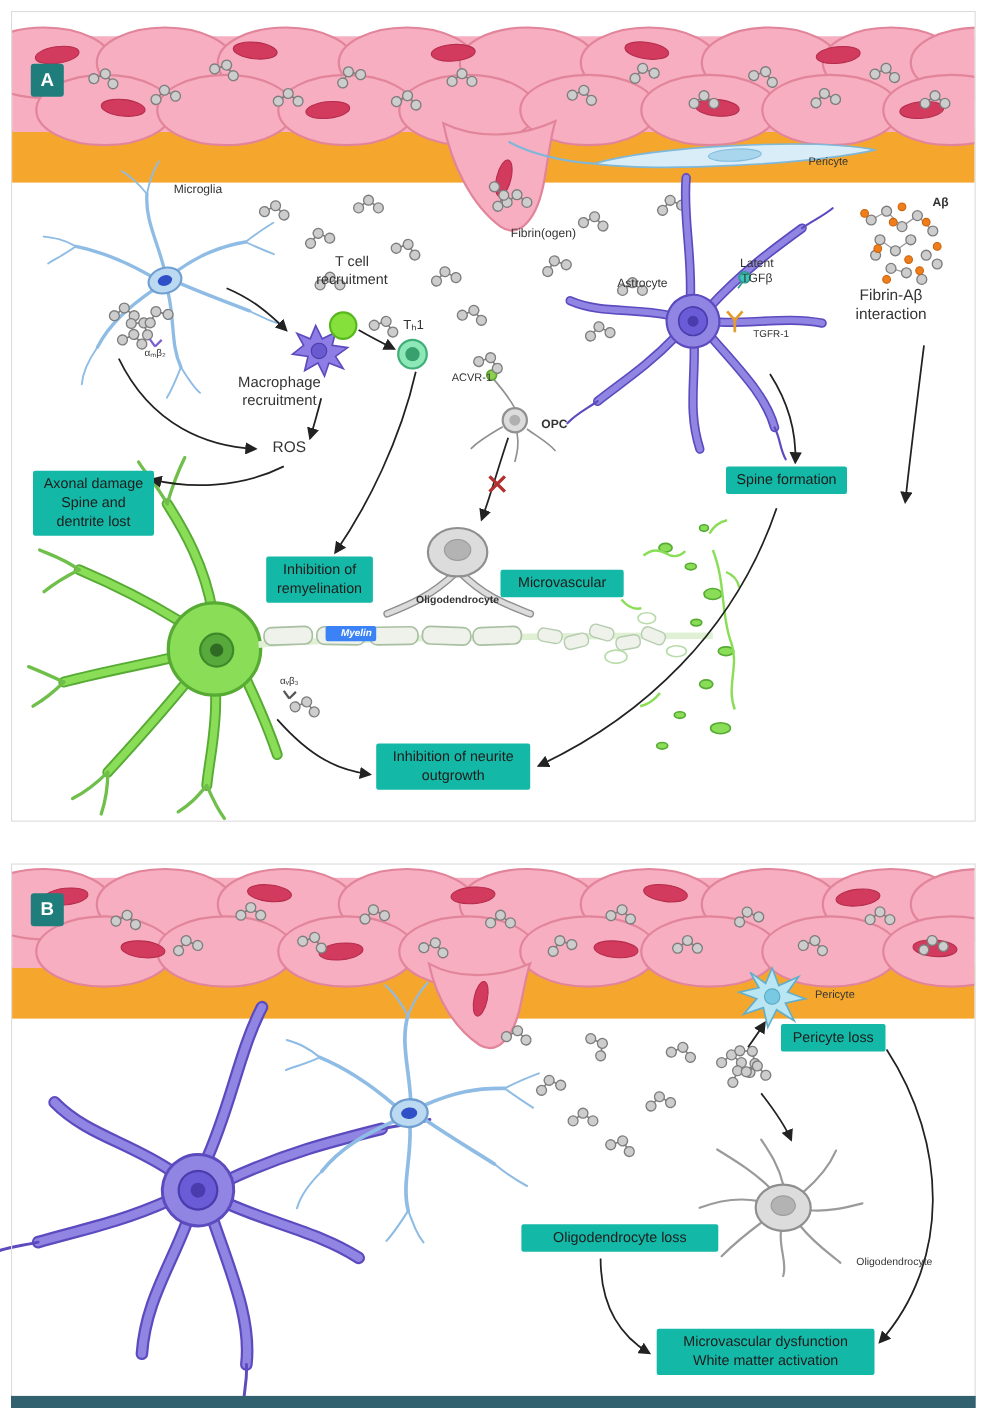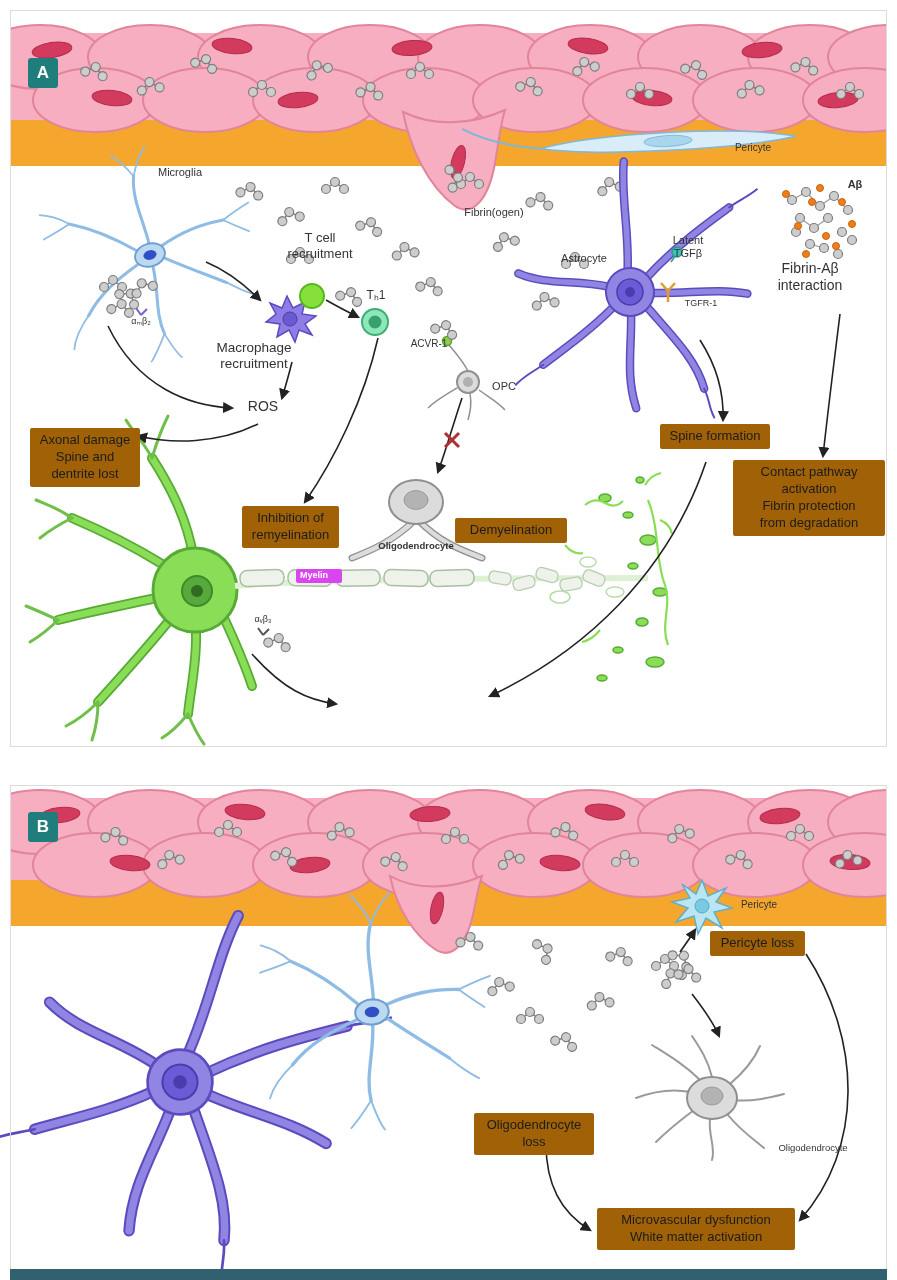--- a/index.html
+++ b/index.html
@@ -5,26 +5,26 @@
   html,body{margin:0;padding:0;background:#fff;}
   .canvas{position:relative;width:897px;height:1280px;background:#fff;
           font-family:"Liberation Sans",sans-serif;overflow:hidden;}
   svg.art{position:absolute;left:0;top:0;}
   .panel-frame{position:absolute;border:1px solid #dcdcdc;pointer-events:none;}
   .tag{position:absolute;width:30px;height:30px;background:#1f7d7c;color:#fff;
        font-weight:bold;font-size:17px;display:flex;align-items:center;
        justify-content:center;border-radius:3px;}
   .lbl{position:absolute;color:#333;font-size:12px;text-align:center;
        white-space:pre-line;line-height:1.2;}
-  .box{position:absolute;background:#a16207;color:#1c1c1c;font-size:13px;
+  .box{position:absolute;background:#14b8a6;color:#1c1c1c;font-size:13px;
        line-height:1.3;text-align:center;padding:4px 6px;border-radius:2px;
        white-space:pre-line;box-sizing:border-box;}
-  .badge{position:absolute;background:#d946ef;color:#fff;font-size:9px;
-       font-weight:bold;text-align:left;border-radius:2px;padding:2px 4px;
-       line-height:1.1;}
+  .badge{position:absolute;background:#3b82f6;color:#fff;font-size:9px;
+       font-weight:bold;text-align:right;border-radius:2px;padding:2px 4px;
+       line-height:1.1;font-style:italic;}
   .strip{position:absolute;background:#31606f;}
 </style>
 </head>
 <body>
 
 <div class="canvas">
 
 <svg class="art" width="897" height="1280" viewBox="0 0 897 1280">
 <defs>
   <marker id="ah" viewBox="0 0 10 10" refX="8" refY="5" markerWidth="7" markerHeight="7" orient="auto-start-reverse">
@@ -464,45 +464,43 @@
 <div class="lbl" style="left:138px;top:166px;width:84px;font-size:11px;">Microglia</div>
 <div class="lbl" style="left:120px;top:316px;width:42px;font-size:9px;">αₘβ₂</div>
 <div class="lbl" style="left:272px;top:230px;width:96px;font-size:13px;">T cell
 recruitment</div>
 <div class="lbl" style="left:196px;top:340px;width:116px;font-size:13.5px;">Macrophage
 recruitment</div>
 <div class="lbl" style="left:360px;top:288px;width:32px;font-size:12px;">Tₕ1</div>
 <div class="lbl" style="left:452px;top:206px;width:84px;font-size:11px;">Fibrin(ogen)</div>
 <div class="lbl" style="left:236px;top:398px;width:54px;font-size:14px;">ROS</div>
 <div class="lbl" style="left:403px;top:338px;width:52px;font-size:10px;">ACVR-1</div>
-<div class="lbl" style="left:486px;top:380px;width:36px;font-size:11px;">OPC</div>
+<div class="lbl" style="left:486px;top:380px;width:36px;font-size:11px;font-weight:bold;">OPC</div>
 <div class="lbl" style="left:366px;top:540px;width:100px;font-size:9.5px;font-weight:bold;">Oligodendrocyte</div>
 <div class="badge" style="left:296px;top:569px;width:38px;">Myelin</div>
 <div class="lbl" style="left:242px;top:614px;width:42px;font-size:9px;">αᵥβ₃</div>
 <div class="lbl" style="left:552px;top:252px;width:64px;font-size:11px;">Astrocyte</div>
 <div class="lbl" style="left:664px;top:234px;width:48px;font-size:11px;">Latent
 TGFβ</div>
 <div class="lbl" style="left:676px;top:298px;width:50px;font-size:9px;">TGFR-1</div>
 <div class="lbl" style="left:840px;top:178px;width:30px;font-size:11px;font-weight:bold;">Aβ</div>
 <div class="lbl" style="left:752px;top:260px;width:116px;font-size:14px;">Fibrin-Aβ
 interaction</div>
 <div class="lbl" style="left:724px;top:142px;width:58px;font-size:10px;">Pericyte</div>
 
 <div class="box" style="left:30px;top:428px;width:110px;">Axonal damage
 Spine and
 dentrite lost</div>
 <div class="box" style="left:242px;top:506px;width:97px;">Inhibition of
 remyelination</div>
-<div class="box" style="left:455px;top:518px;width:112px;">Demyelination</div>
+<div class="box" style="left:455px;top:518px;width:112px;">Microvascular</div>
 <div class="box" style="left:660px;top:424px;width:110px;">Spine formation</div>
-<div class="box" style="left:733px;top:460px;width:152px;">Contact pathway
-activation
-Fibrin protection
-from degradation</div>
+<div class="box" style="left:342px;top:676px;width:140px;">Inhibition of neurite
+outgrowth</div>
 
 <div class="lbl" style="left:730px;top:899px;width:58px;font-size:10px;">Pericyte</div>
 <div class="lbl" style="left:758px;top:1142px;width:110px;font-size:9.5px;">Oligodendrocyte</div>
 <div class="box" style="left:710px;top:931px;width:95px;">Pericyte loss</div>
-<div class="box" style="left:474px;top:1113px;width:120px;">Oligodendrocyte loss</div>
+<div class="box" style="left:474px;top:1113px;width:179px;">Oligodendrocyte loss</div>
 <div class="box" style="left:597px;top:1208px;width:198px;">Microvascular dysfunction
 White matter activation</div>
 
 </div>
 
 </body></html>

